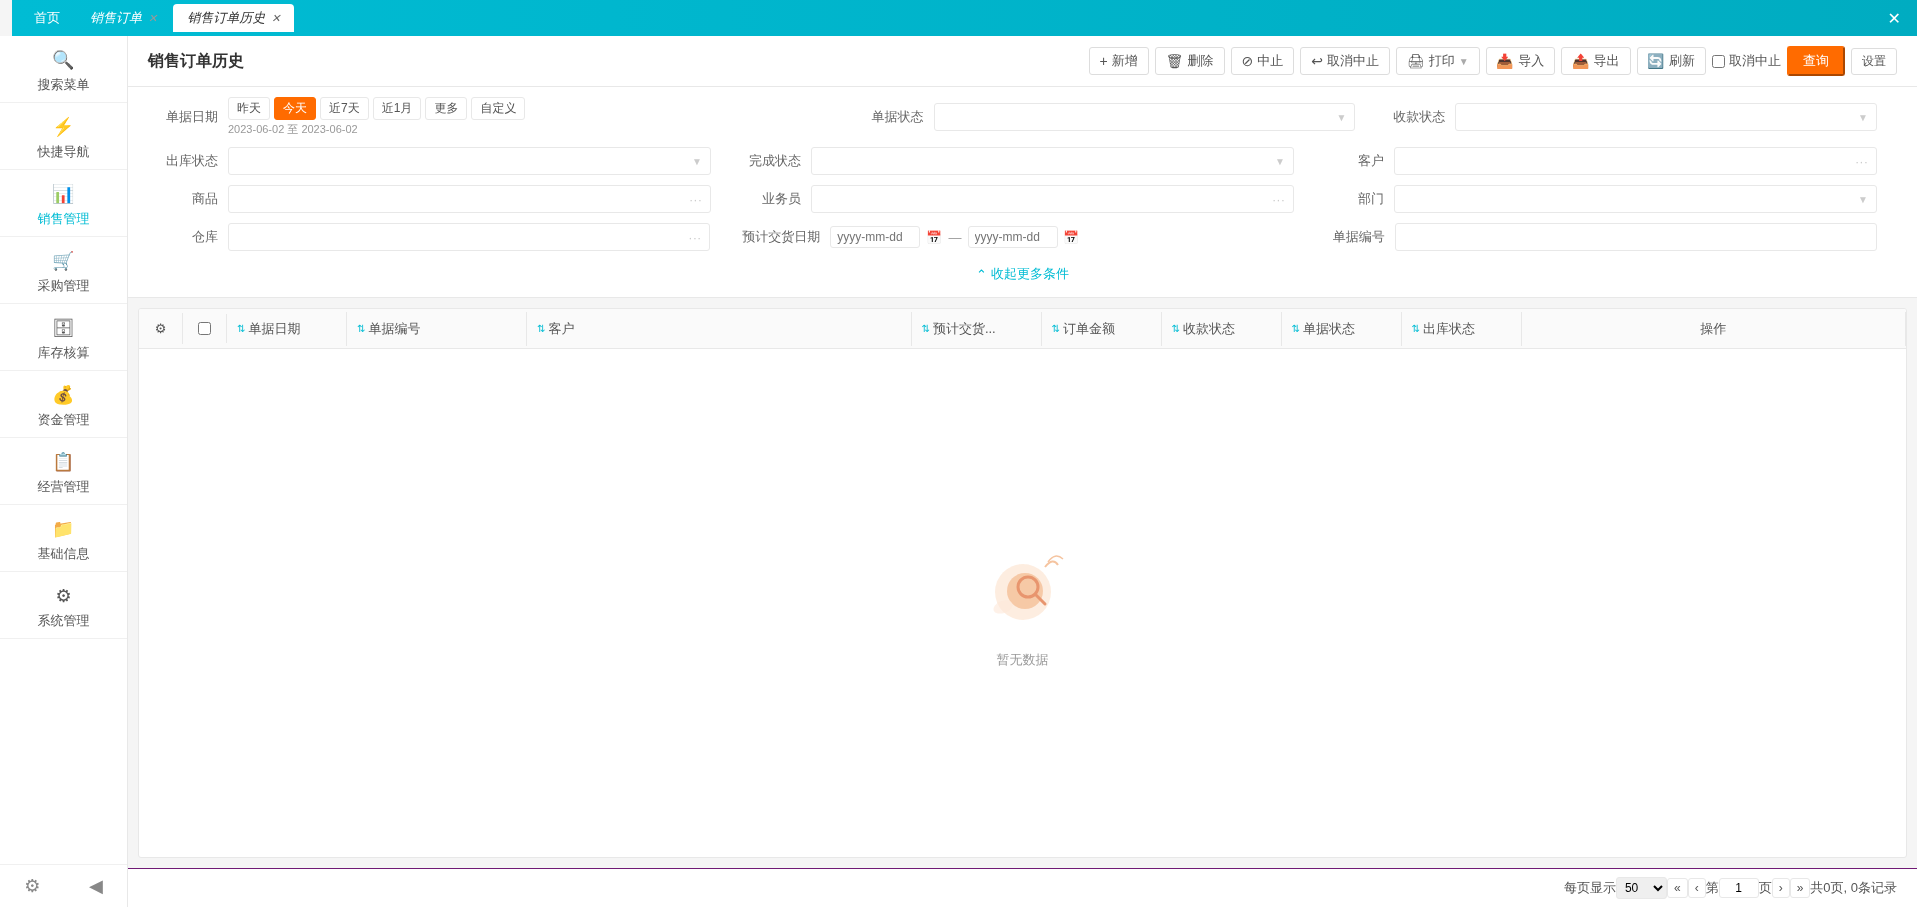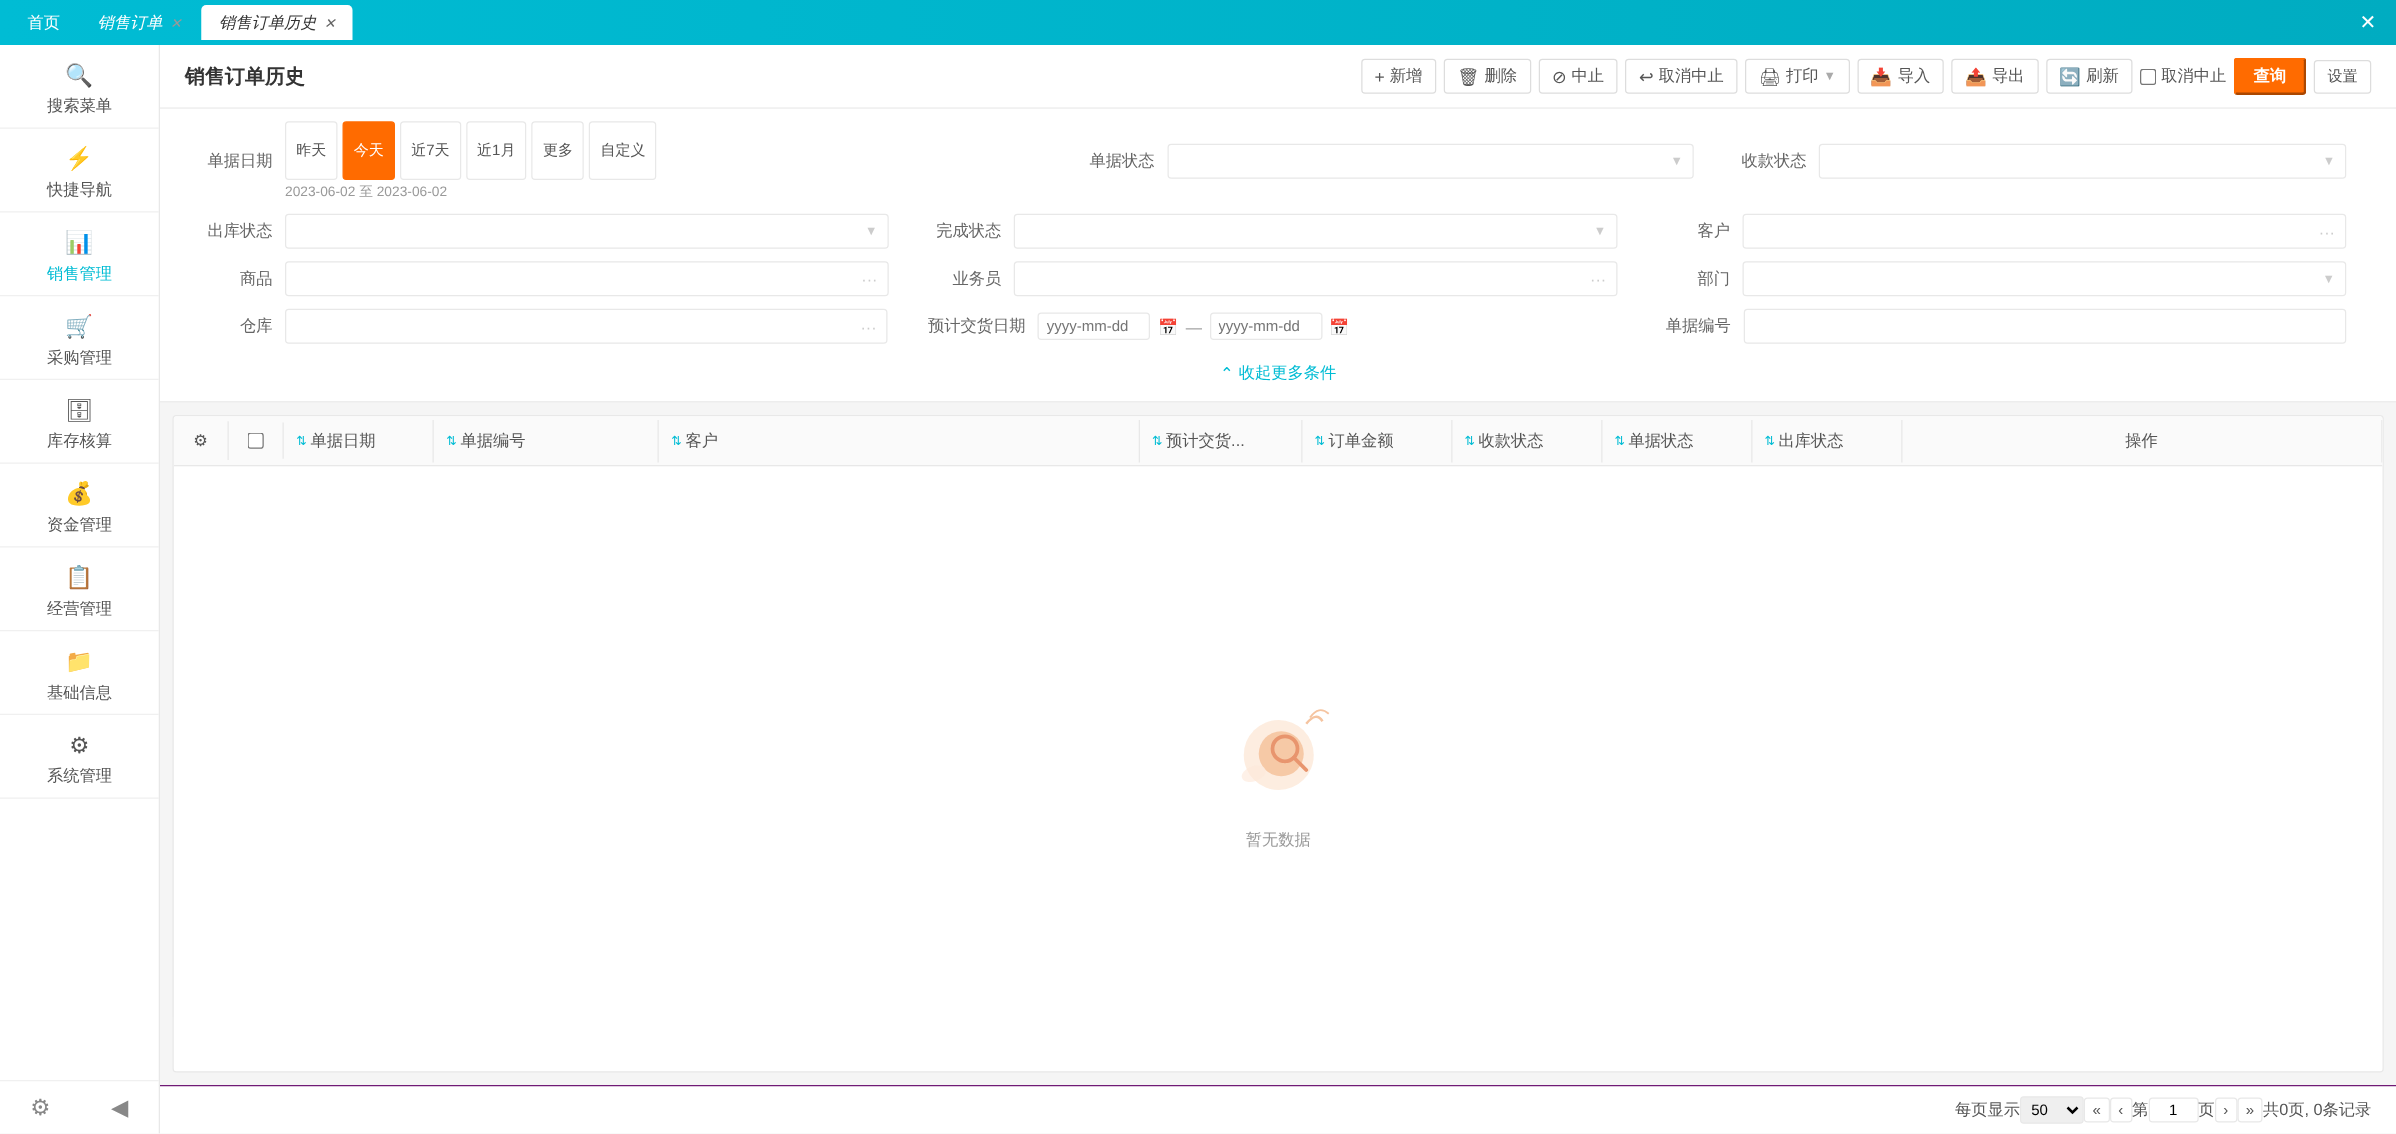--- a/index.html
+++ b/index.html
@@ -7,20 +7,21 @@
 
     
     .top-bar {
       height: 36px;
       background: linear-gradient(90deg, #00bcd4 0%, #00acc1 100%);
       display: flex;
       align-items: center;
       padding: 0 8px;
       gap: 2px;
       flex-shrink: 0;
+      margin-left: 12px;
     }
     .top-bar-close {
       margin-left: auto;
       color: white;
       font-size: 16px;
       cursor: pointer;
       padding: 4px 8px;
     }
     .tab-item {
       height: 28px;
@@ -147,21 +148,21 @@
     }
     .toolbar-btn .btn-icon { font-size: 14px; }
     .toolbar-btn-orange {
       background: #ff6b00;
       color: white;
       border-color: #ff6b00;
       padding: 4px 14px;
       border-radius: 3px;
       cursor: pointer;
       font-size: 13px;
-      font-weight: bold;
+      font-weight: normal;
     }
     .display-detail-checkbox {
       display: flex;
       align-items: center;
       gap: 4px;
       color: #555;
       font-size: 12px;
       cursor: pointer;
     }
 
@@ -204,21 +205,21 @@
     .filter-field-arrow {
       margin-left: auto;
       color: #ccc;
       font-size: 10px;
     }
     .filter-field-dots {
       margin-left: auto;
       color: #ccc;
     }
     .date-btn {
-      padding: 14px 8px;
+      padding: 2px 8px;
       border-radius: 3px;
       border: 1px solid #e8e8e8;
       cursor: pointer;
       font-size: 12px;
       color: #555;
       background: white;
     }
     .date-btn.active {
       background: #ff6b00;
       color: white;

